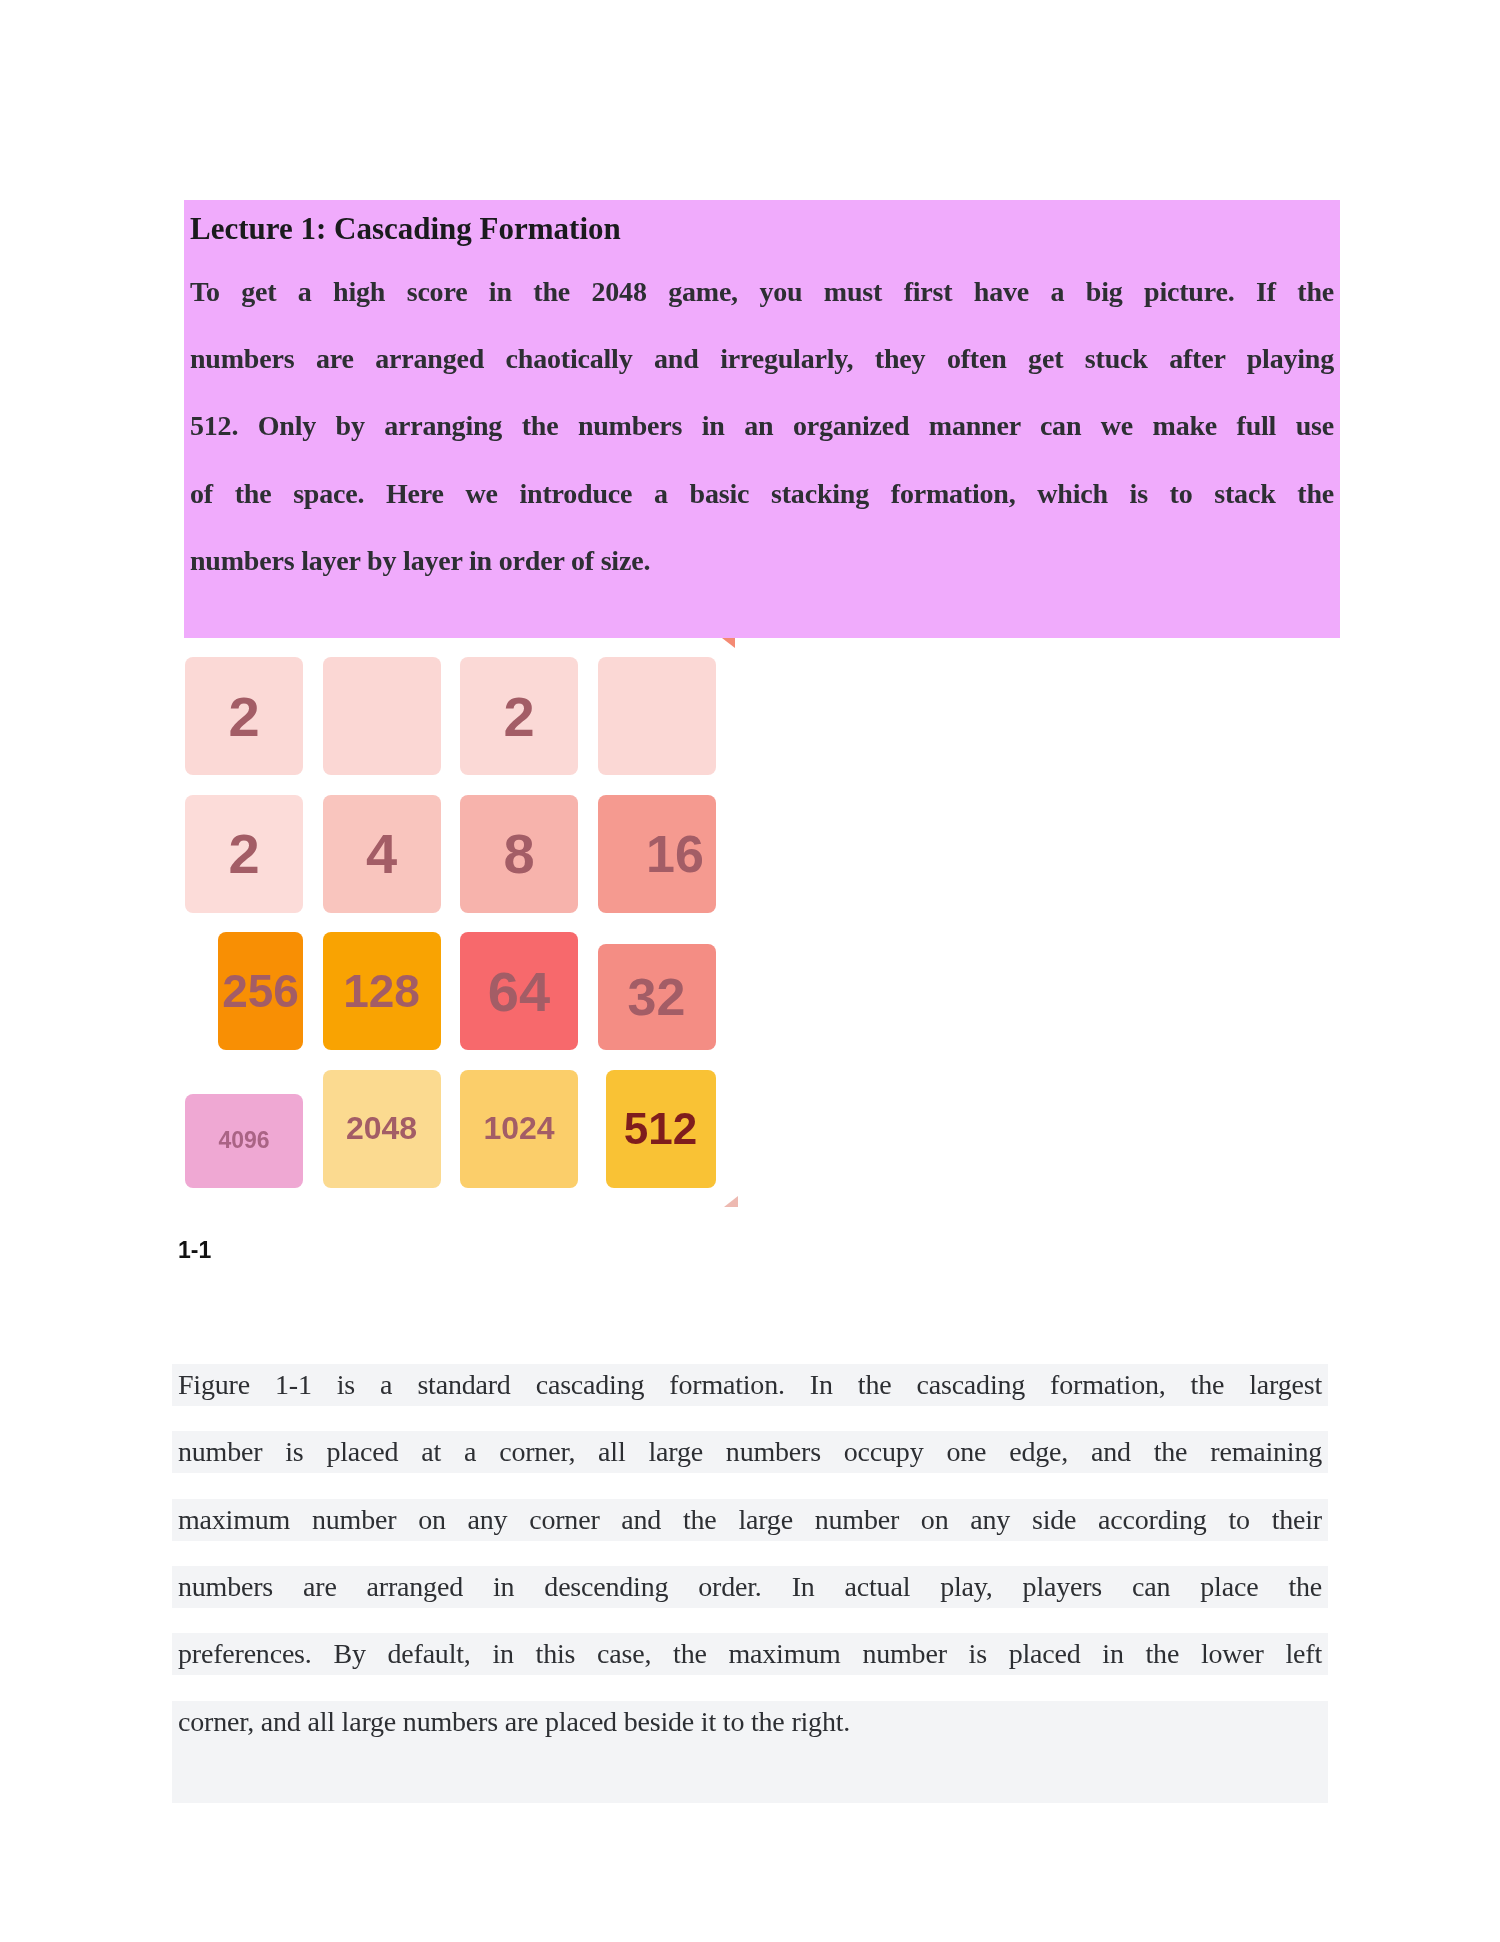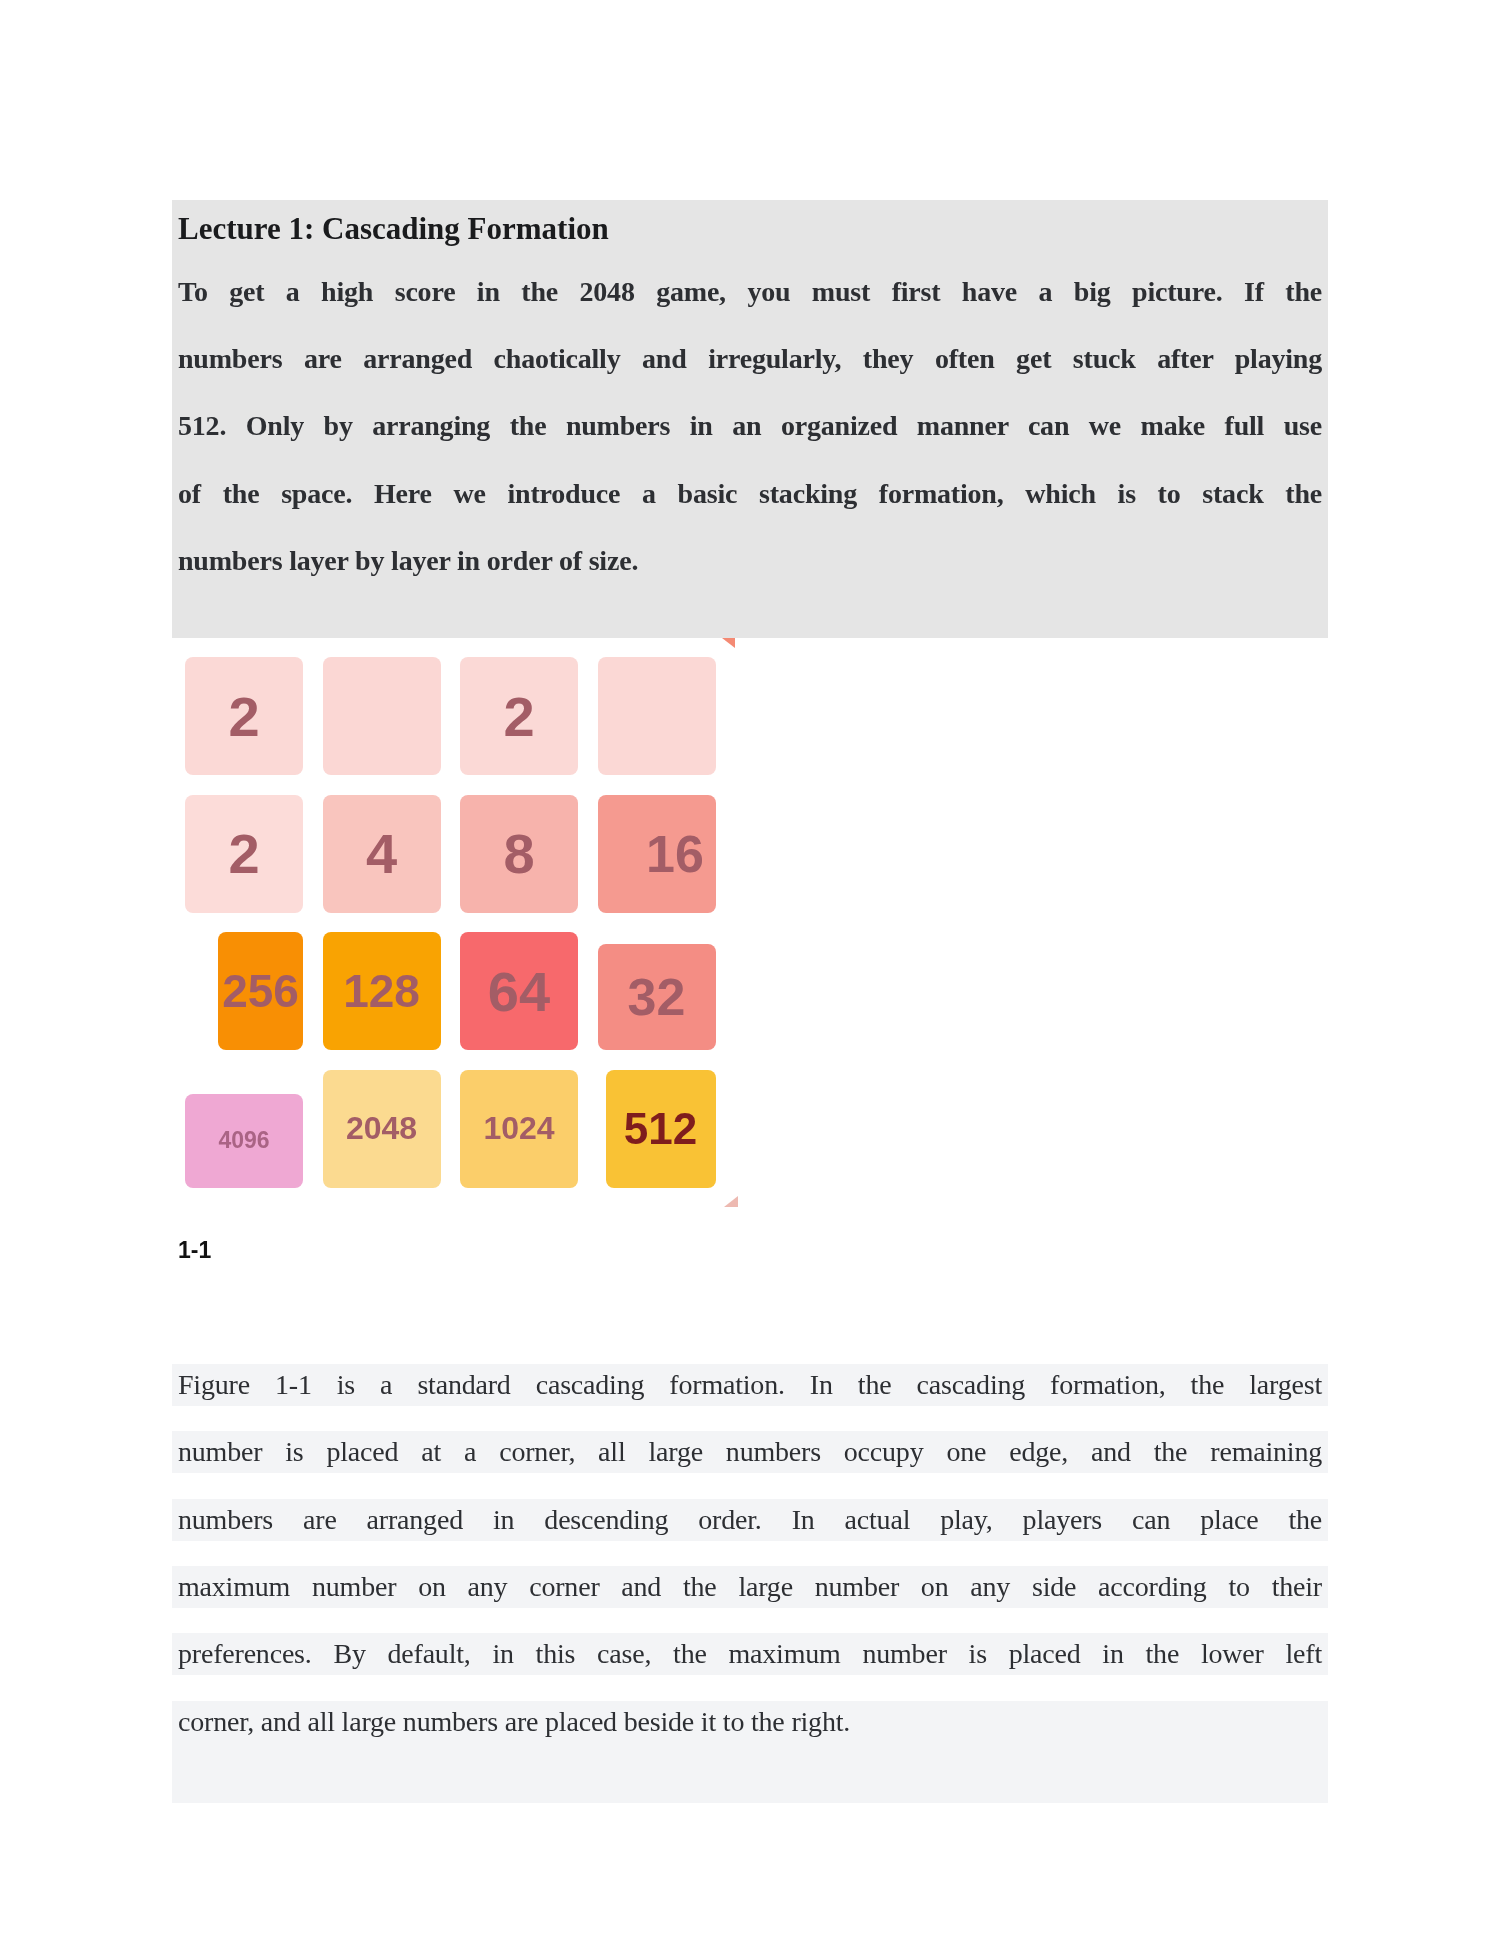--- a/index.html
+++ b/index.html
@@ -8,23 +8,23 @@
     width: 1500px;
     height: 1942px;
     background: #ffffff;
     overflow: hidden;
     font-family: "Liberation Serif", serif;
   }
 
   
   .block1 {
     position: absolute;
-    left: 172px; top: 200px;
+    left: 184px; top: 200px;
     width: 1156px; height: 438px;
-    background: #e5e5e5;
+    background: #f0abfc;
     box-sizing: border-box;
     padding: 0 6px;
   }
   .doc-heading {
     height: 58px; line-height: 58px;
     font-size: 31px; font-weight: bold;
     color: #1a1b1d;
     font-family: "Liberation Serif", serif;
   }
   .body-line {
@@ -151,24 +151,24 @@
   <div class="figure-caption">1-1</div>
 
   <div class="block2">
     <div class="p2-slot">
       <div class="p2-band">Figure 1-1 is a standard cascading formation. In the cascading formation, the largest</div>
     </div>
     <div class="p2-slot">
       <div class="p2-band">number is placed at a corner, all large numbers occupy one edge, and the remaining</div>
     </div>
     <div class="p2-slot">
-      <div class="p2-band">numbers are arranged in descending order. In actual play, players can place the</div>
+      <div class="p2-band">maximum number on any corner and the large number on any side according to their</div>
     </div>
     <div class="p2-slot">
-      <div class="p2-band">maximum number on any corner and the large number on any side according to their</div>
+      <div class="p2-band">numbers are arranged in descending order. In actual play, players can place the</div>
     </div>
     <div class="p2-slot">
       <div class="p2-band">preferences. By default, in this case, the maximum number is placed in the lower left</div>
     </div>
     <div class="p2-slot">
       <div class="p2-band">corner, and all large numbers are placed beside it to the right.</div>
     </div>
   </div>
 
 </div>

